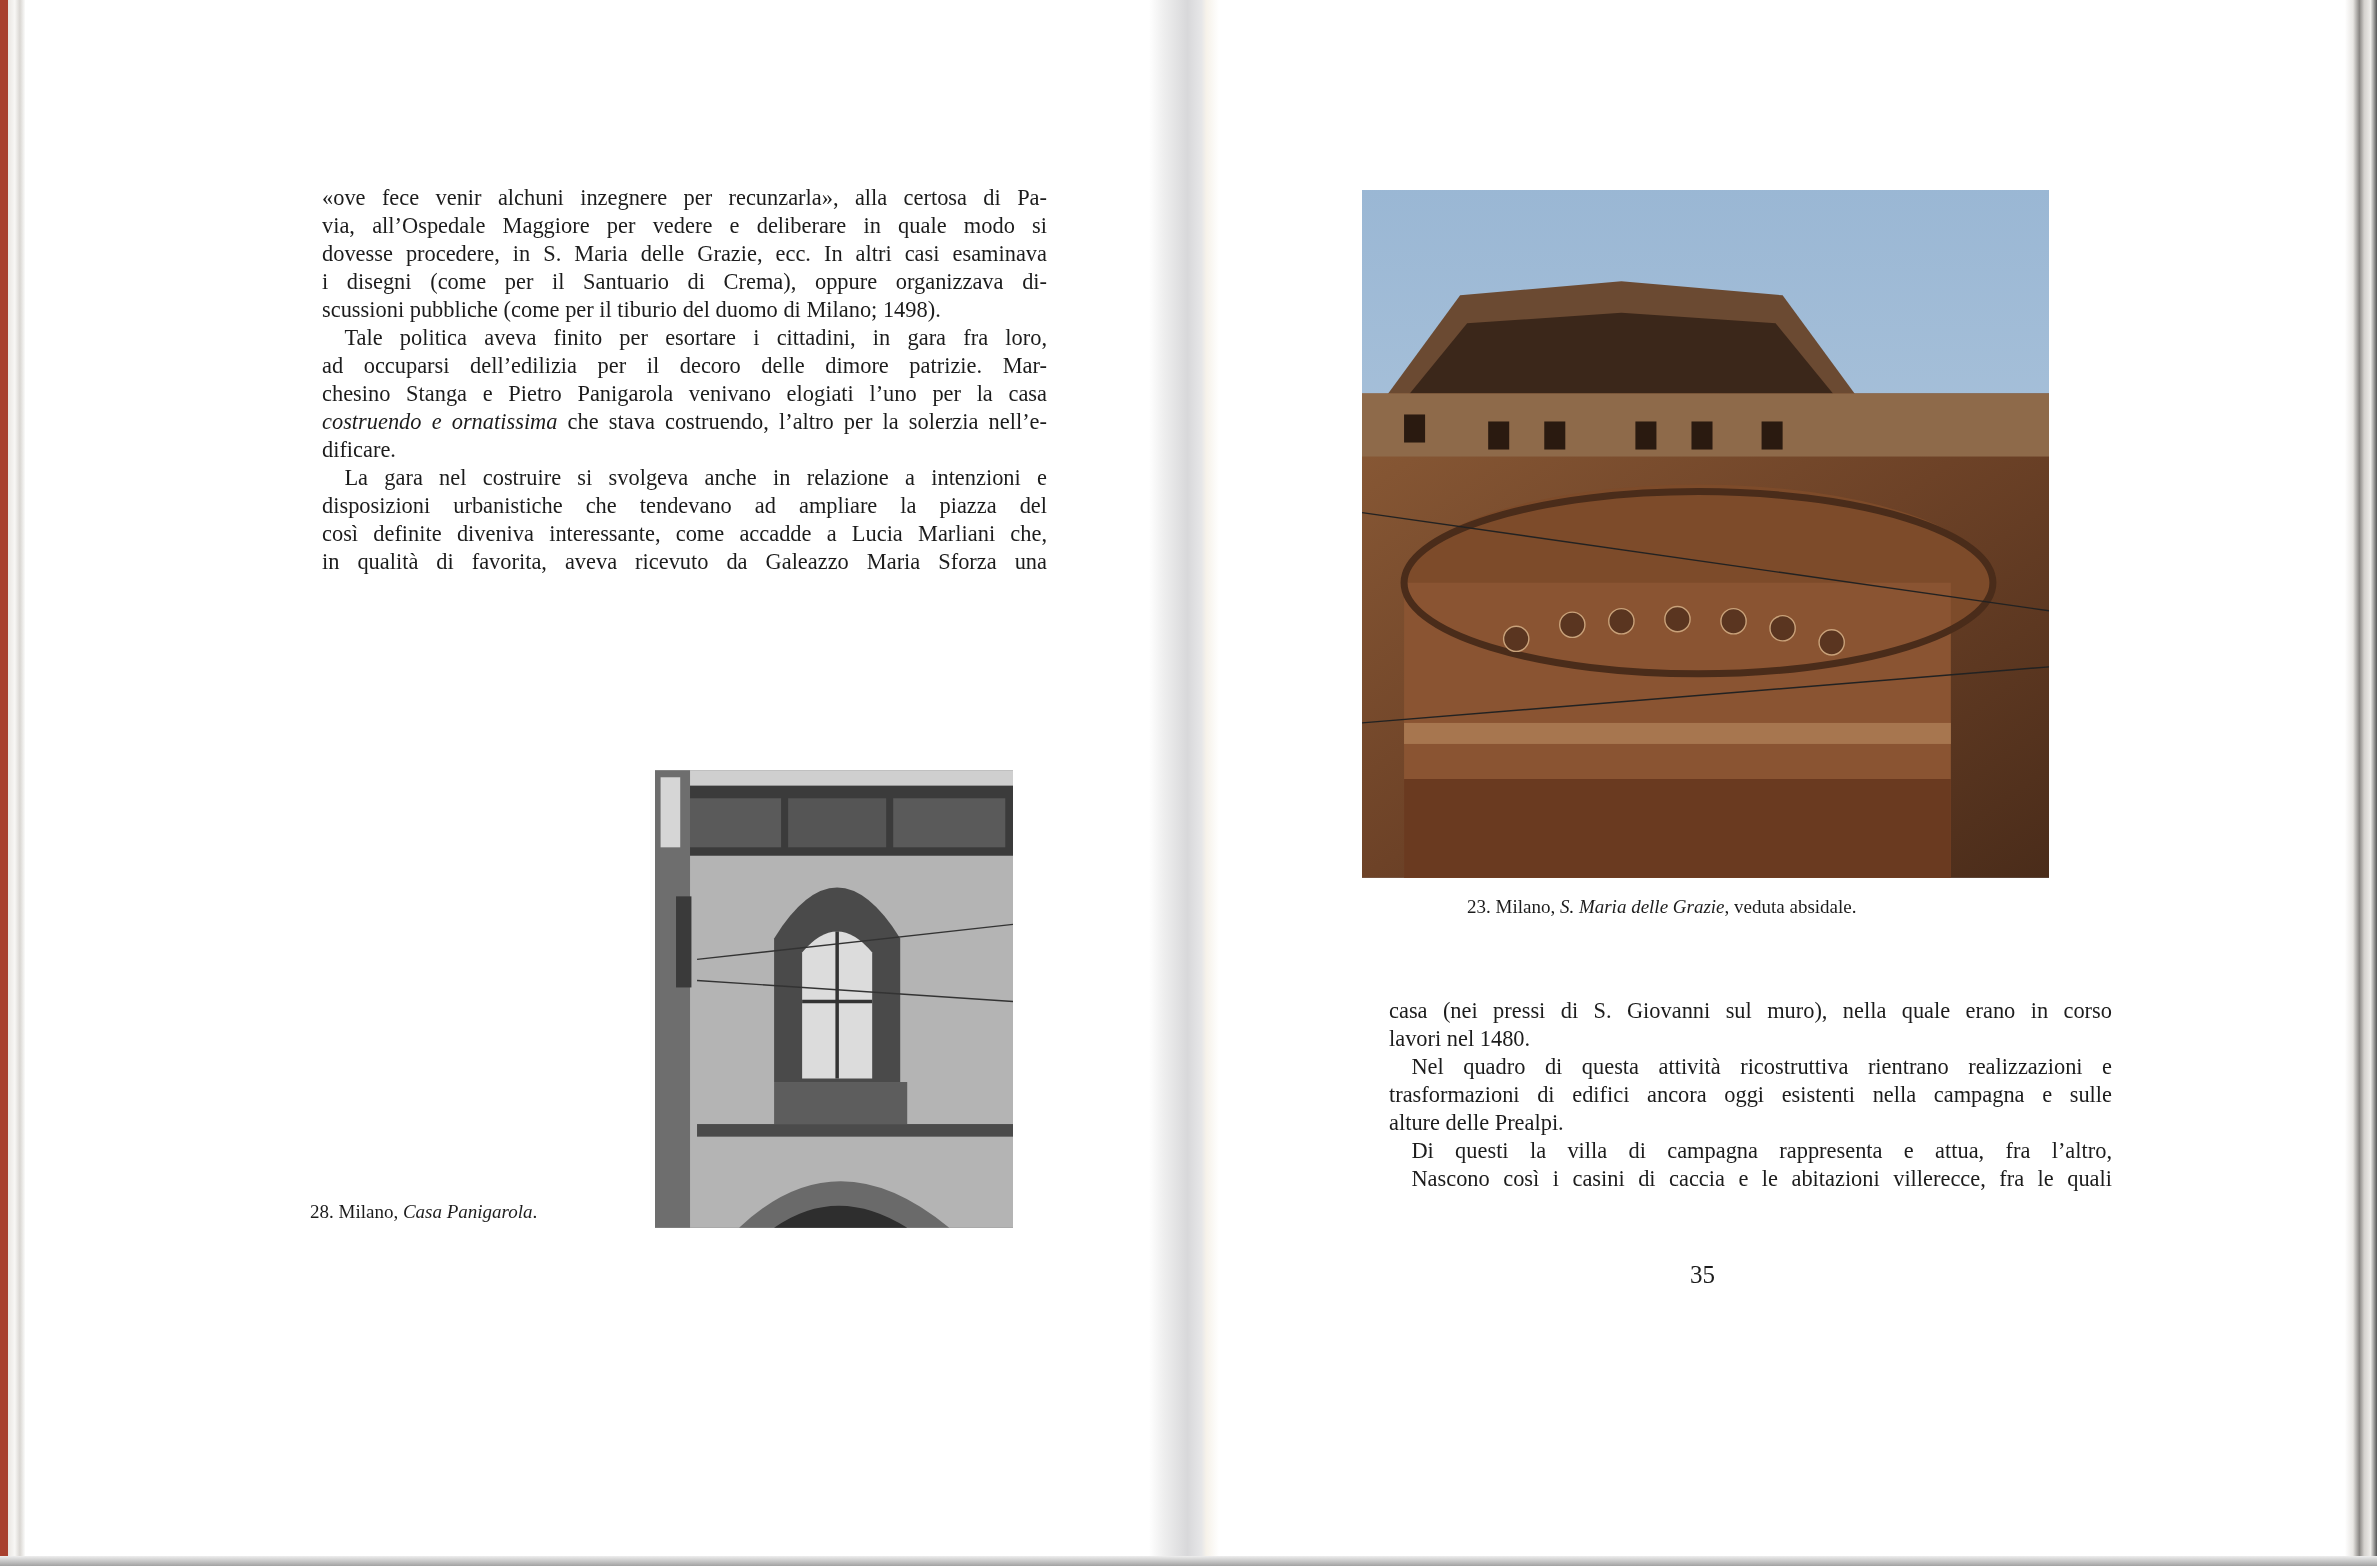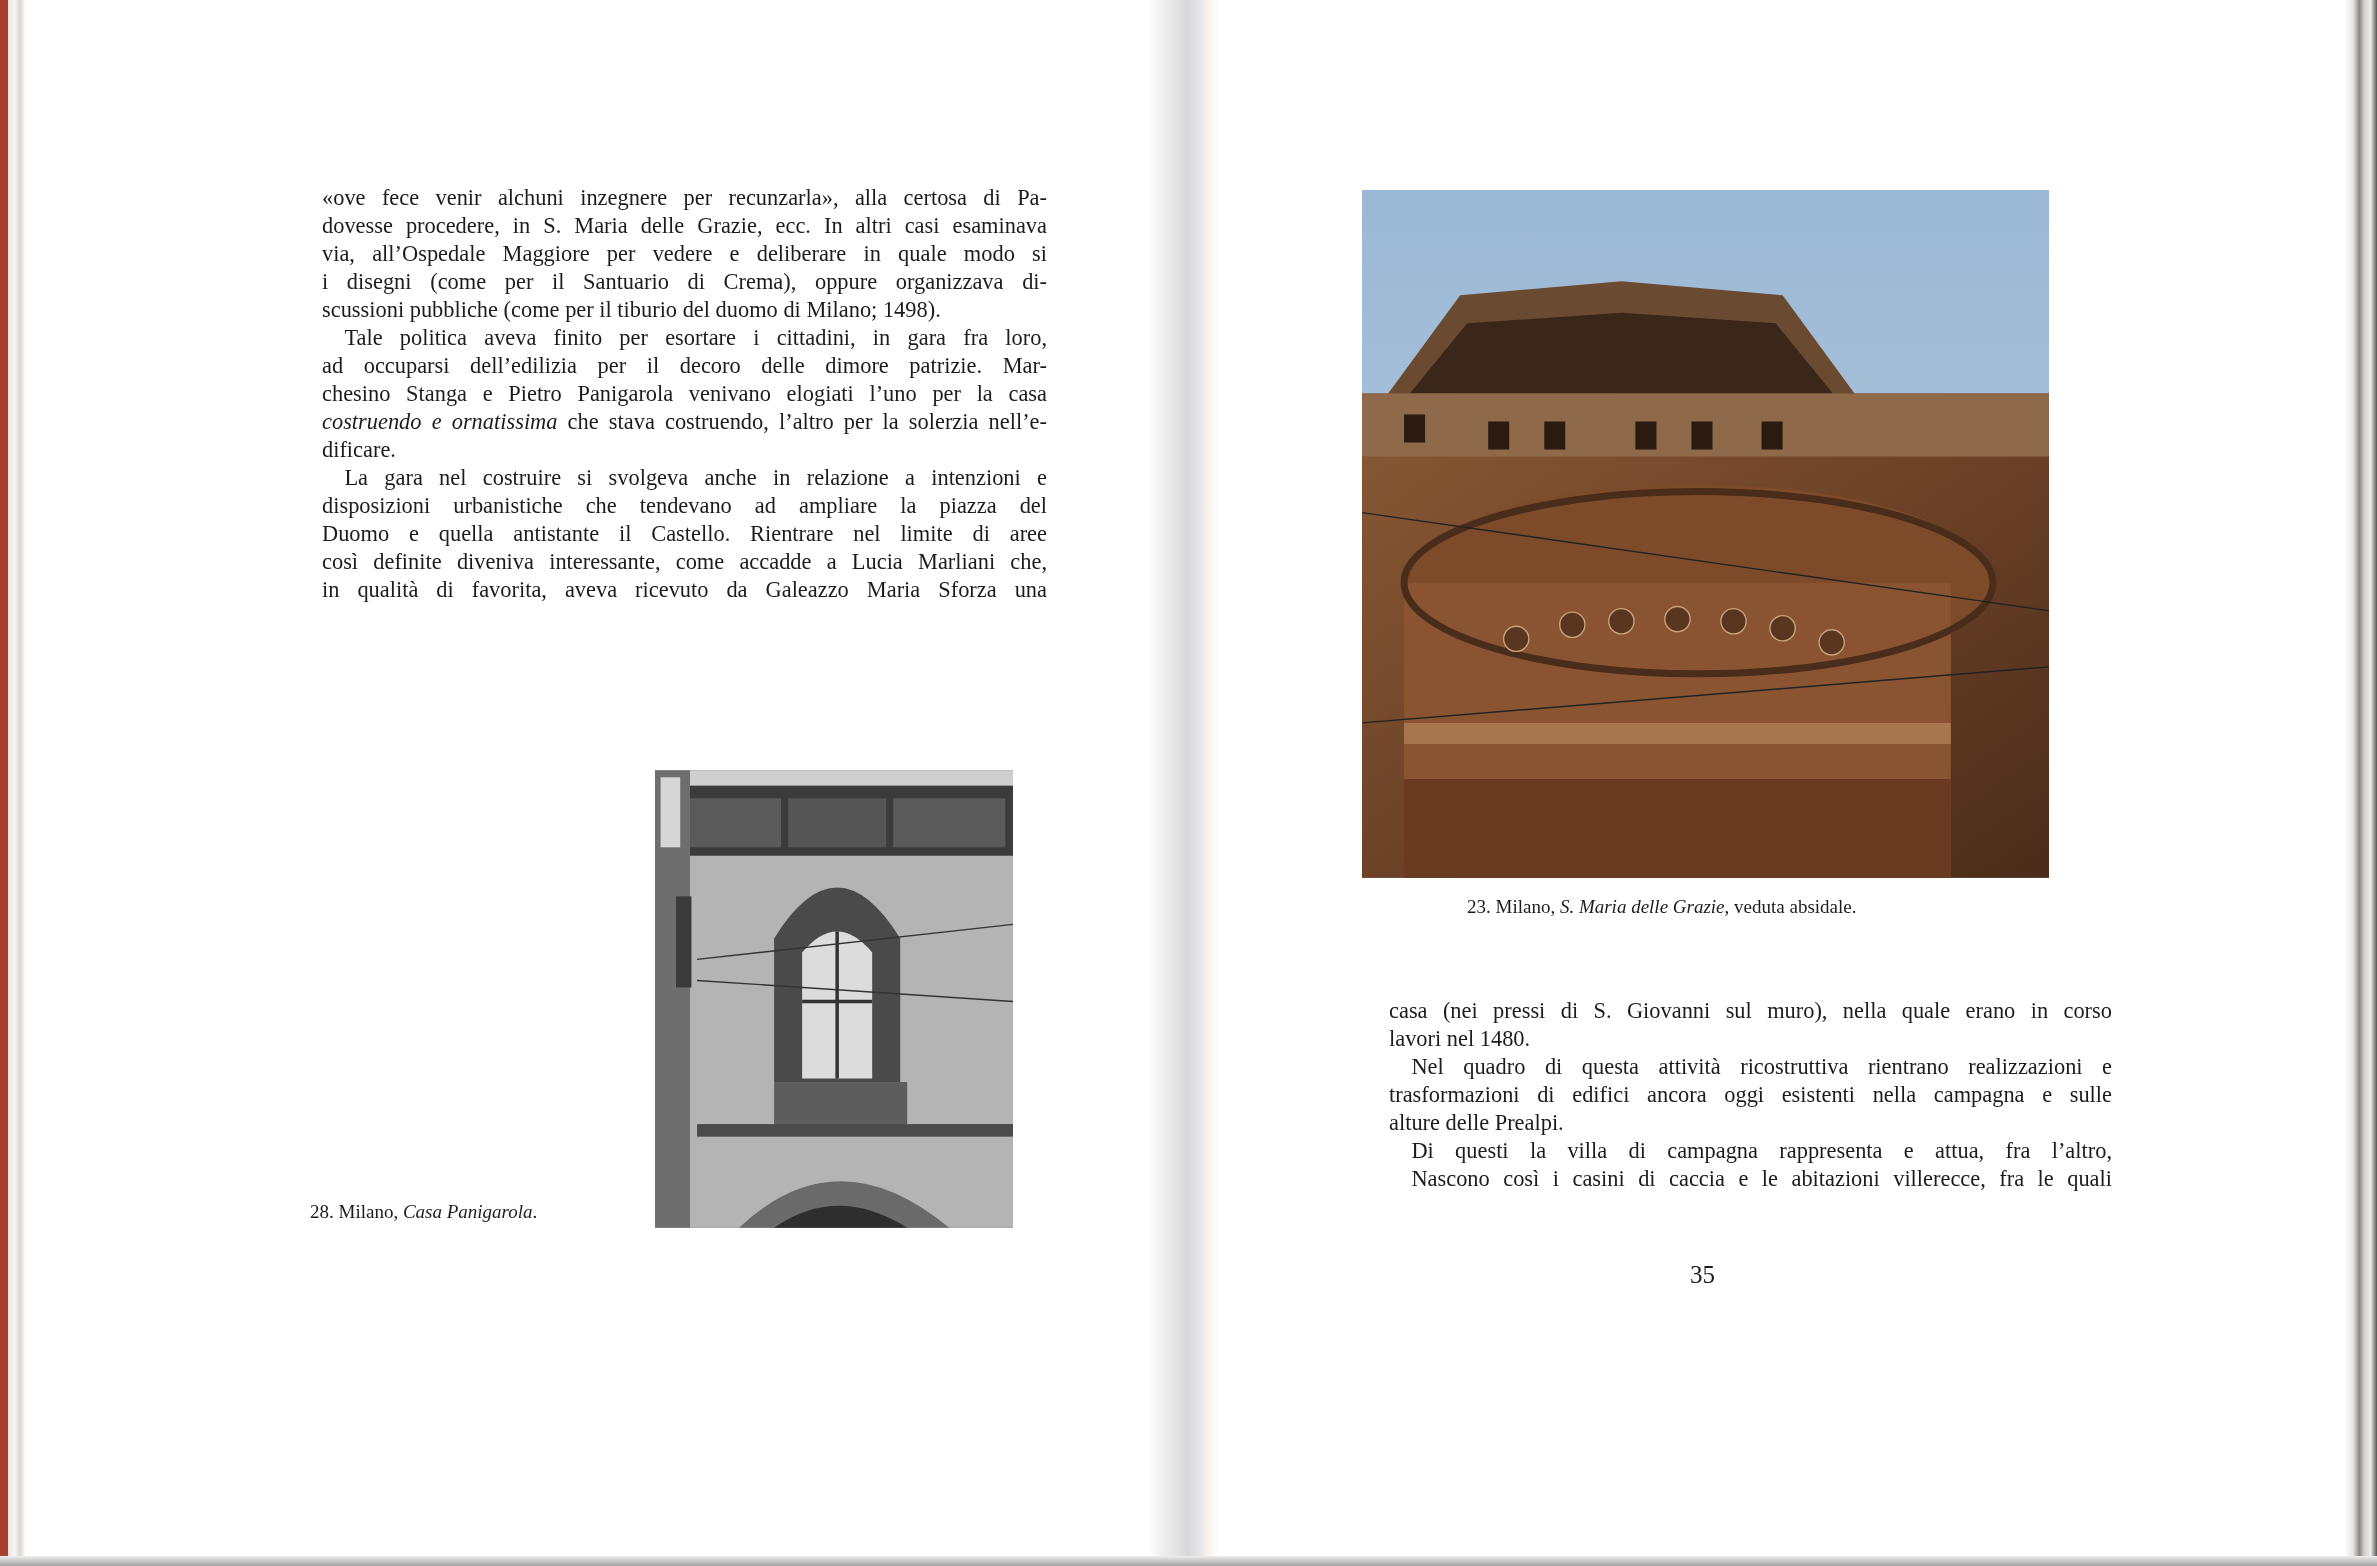--- a/index.html
+++ b/index.html
@@ -50,34 +50,33 @@
 
 <div class="edge-left-cover"></div>
 <div class="edge-left-page"></div>
 <div class="gutter"></div>
 <div class="edge-right"></div>
 <div class="bottom-edge"></div>
 
 <div class="page page-left">
   <div class="text-block left-text">
     <p class="last-justify">«ove fece venir alchuni inzegnere per recunzarla», alla certosa di Pa-</p>
+    <p class="last-justify">via, all’Ospedale Maggiore per vedere e deliberare in quale modo si</p>
     <p class="last-justify">dovesse procedere, in S. Maria delle Grazie, ecc. In altri casi esaminava</p>
-    <p class="last-justify">via, all’Ospedale Maggiore per vedere e deliberare in quale modo si</p>
     <p class="last-justify">i disegni (come per il Santuario di Crema), oppure organizzava di-</p>
     <p>scussioni pubbliche (come per il tiburio del duomo di Milano; 1498).</p>
 
     <p class="indent last-justify">Tale politica aveva finito per esortare i cittadini, in gara fra loro,</p>
     <p class="last-justify">ad occuparsi dell’edilizia per il decoro delle dimore patrizie. Mar-</p>
     <p class="last-justify">chesino Stanga e Pietro Panigarola venivano elogiati l’uno per la casa</p>
     <p class="last-justify"><i>costruendo e ornatissima</i><span> che stava costruendo, l’altro per la solerzia nell’e-</span></p>
     <p>dificare.</p>
 
     <p class="indent last-justify">La gara nel costruire si svolgeva anche in relazione a intenzioni e</p>
     <p class="last-justify">disposizioni urbanistiche che tendevano ad ampliare la piazza del</p>
-    <p class="last-justify">Duomo e quella antistante il Castello. Rientrare nel limite di aree</p>
     <p class="last-justify">così definite diveniva interessante, come accadde a Lucia Marliani che,</p>
     <p class="last-justify">in qualità di favorita, aveva ricevuto da Galeazzo Maria Sforza una</p>
   </div>
 
   <div class="caption caption-22">
     <span>28.</span><span> Milano, </span><i>Casa Panigarola</i><span>.</span>
   </div>
 
   <div class="photo photo-22" title="Black and white photo of a Gothic arched window on the facade of Casa Panigarola">
     <svg width="358" height="458" viewBox="0 0 511 653">

